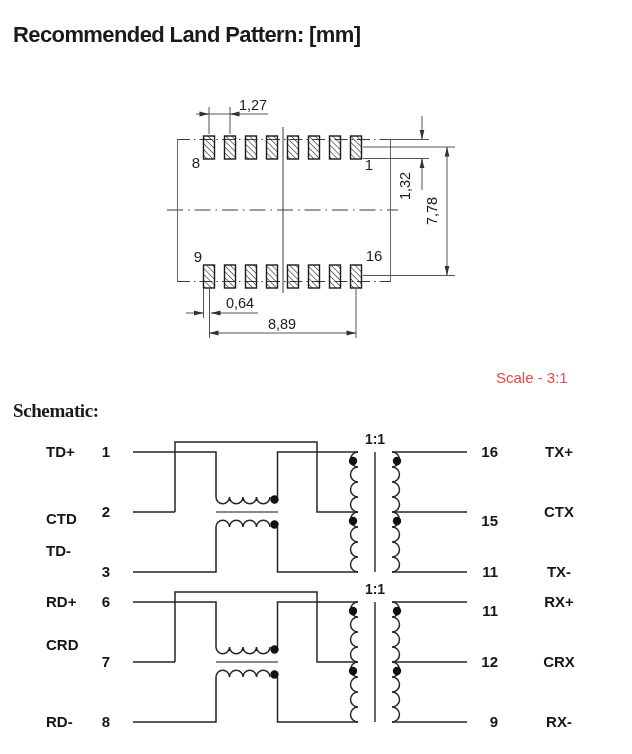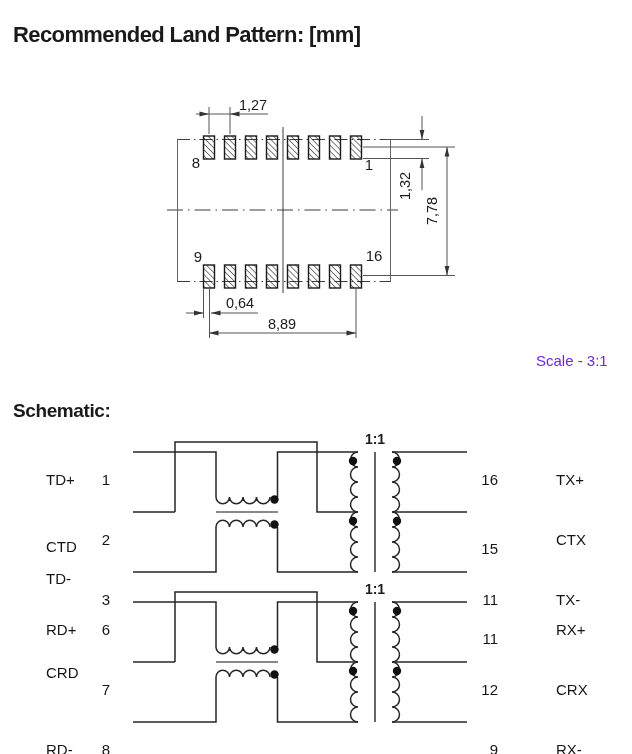--- a/index.html
+++ b/index.html
@@ -6,33 +6,33 @@
   body{
     width:632px;height:754px;position:relative;background:#ffffff;
     font-family:"Liberation Sans","DejaVu Sans",sans-serif;color:#1c1c1c;overflow:hidden;
   }
   .title{
     position:absolute;left:13px;top:22px;font-size:22px;font-weight:bold;
     letter-spacing:-0.6px;color:#1a1a1a;white-space:nowrap;
   }
   .subtitle{
     position:absolute;left:13px;top:400px;font-size:19px;font-weight:bold;
-    letter-spacing:-0.4px;color:#1a1a1a;white-space:nowrap;
+    letter-spacing:-0.4px;color:#1a1a1a;white-space:nowrap;font-family:Liberation Serif, serif;
   }
   .scale-note{
-    position:absolute;left:496px;top:352px;font-size:15px;color:#6d28d9;white-space:nowrap;margin-left:40px;
+    position:absolute;left:496px;top:369px;font-size:15px;color:#ef4444;white-space:nowrap;
   }
   svg{position:absolute;left:0;}
   #land-svg{top:85px;}
   #schem-svg{top:425px;}
-  .pin-row{position:absolute;height:18px;line-height:18px;font-size:15px;font-weight:normal;color:#161616;margin-top:28px;}
+  .pin-row{position:absolute;height:18px;line-height:18px;font-size:15px;font-weight:bold;color:#161616;}
   .pin-label-left{left:46px;width:52px;text-align:left;}
   .pin-num-left{left:92px;width:28px;text-align:center;}
   .pin-num-right{left:468px;width:30px;text-align:right;}
-  .pin-label-right{left:556px;width:64px;text-align:left;}
+  .pin-label-right{left:527px;width:64px;text-align:center;}
   
   text{font-family:"Liberation Sans","DejaVu Sans",sans-serif;fill:#1c1c1c;}
   .dimtxt{font-size:14.5px;}
   .padnum{font-size:15px;}
   .ratio{font-size:14px;font-weight:bold;}
 </style>
 </head>
 <body>
 
 <div class="title">Recommended Land Pattern: [mm]</div>

